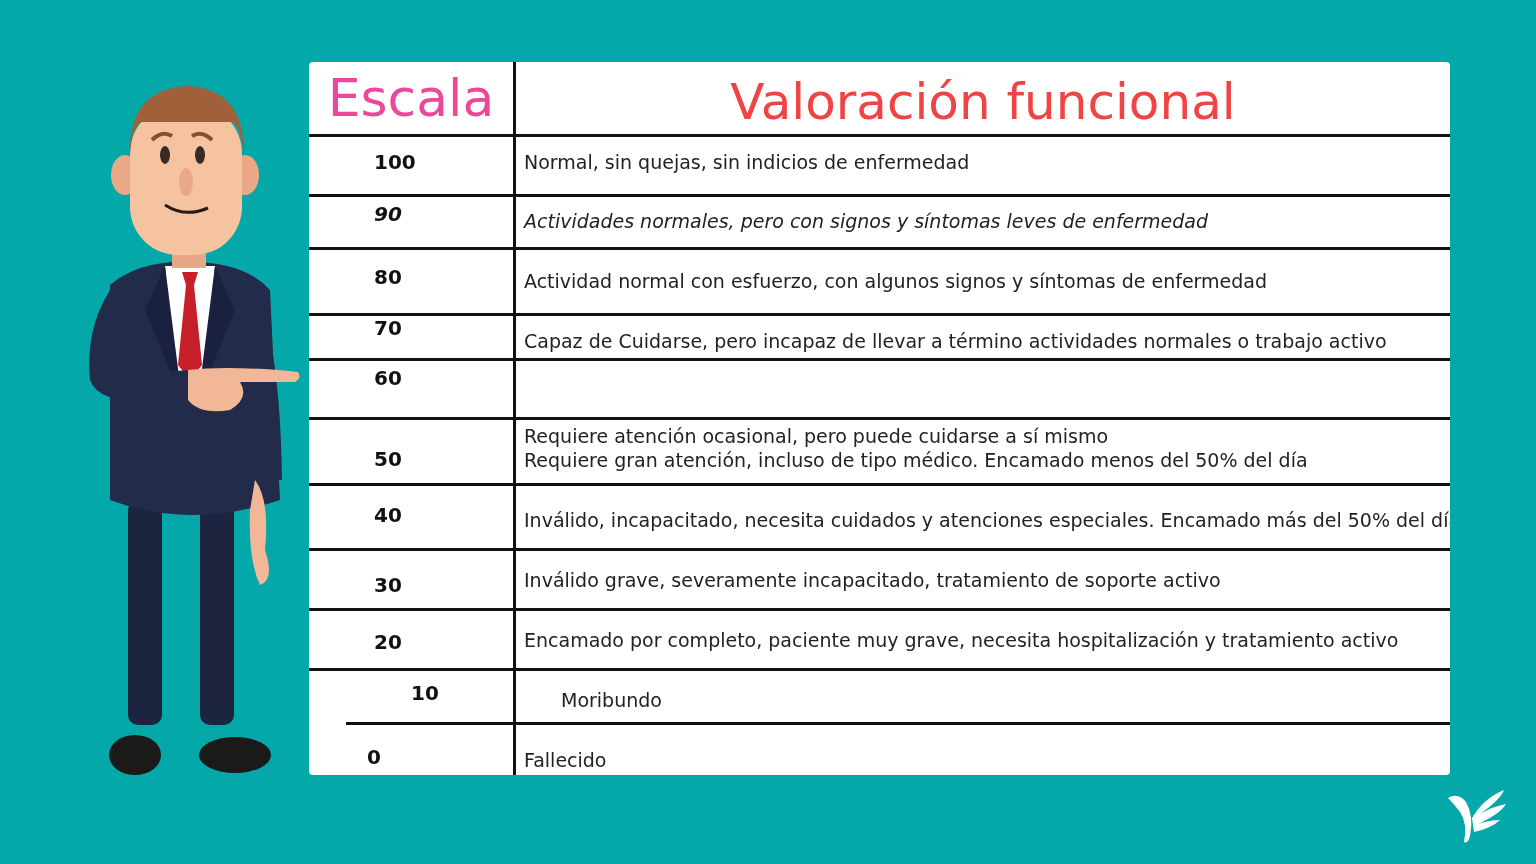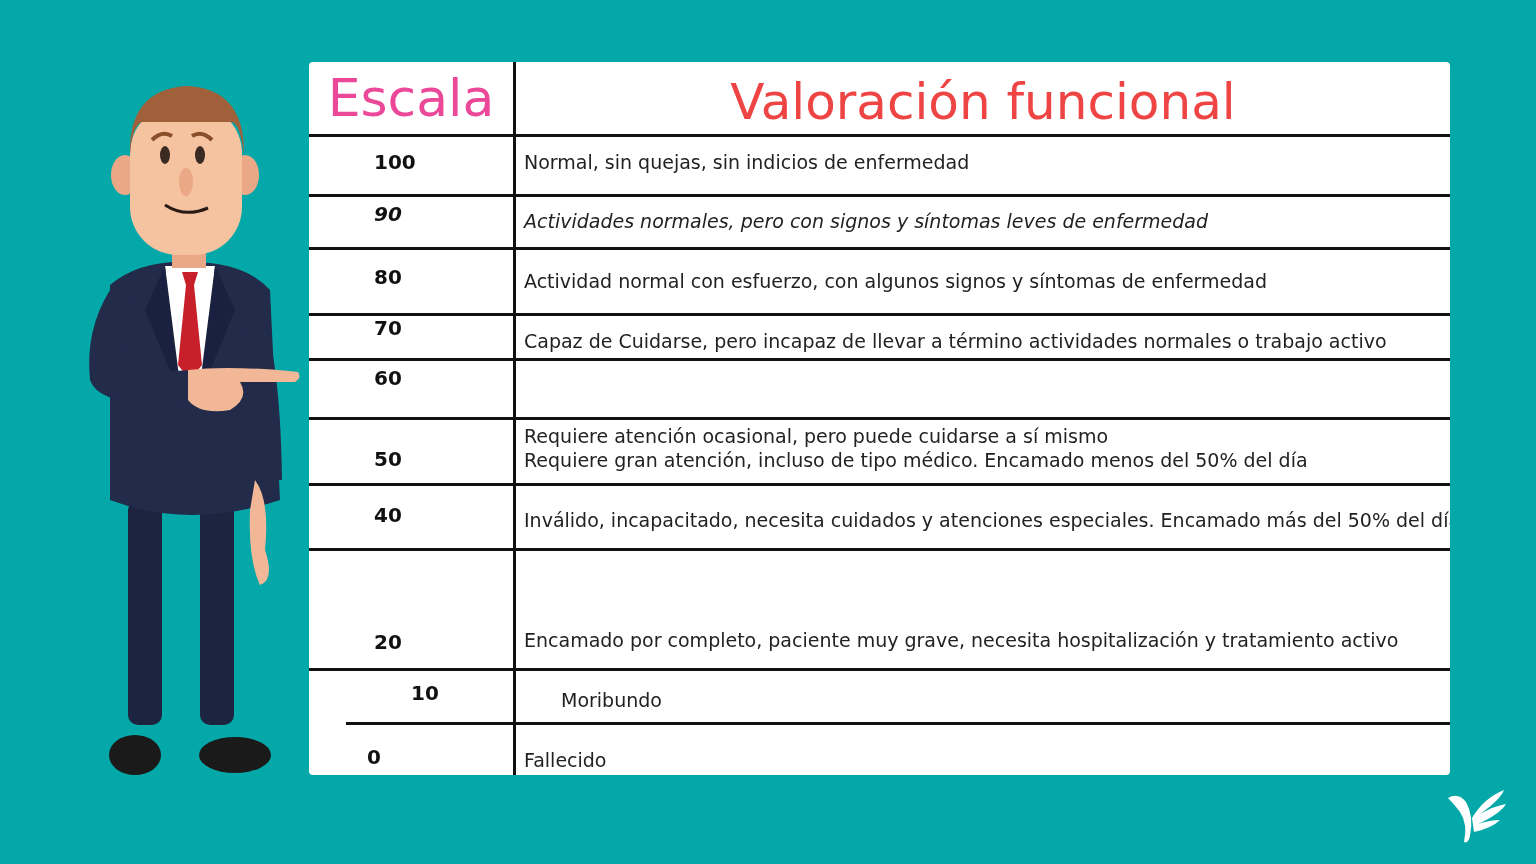--- a/index.html
+++ b/index.html
@@ -108,20 +108,24 @@
     <span class="desc" style="top:28px;margin-top:36px;">Requiere atención ocasional, pero puede cuidarse a sí mismo</span>
   </div>
   <div class="row" style="top:358px;height:66px;">
     <span class="score" style="top:27px;">50</span>
     <span class="desc" style="top:29px;">Requiere gran atención, incluso de tipo médico. Encamado menos del 50% del día</span>
   </div>
   <div class="row" style="top:424px;height:65px;">
     <span class="score" style="top:17px;">40</span>
     <span class="desc" style="top:23px;">Inválido, incapacitado, necesita cuidados y atenciones especiales. Encamado más del 50% del día</span>
   </div>
+  <div class="row" style="top:489px;height:60px;">
+    <span class="score" style="top:22px;">30</span>
+    <span class="desc" style="top:18px;">Inválido grave, severamente incapacitado, tratamiento de soporte activo</span>
+  </div>
   <div class="row" style="top:549px;height:60px;">
     <span class="score" style="top:19px;">20</span>
     <span class="desc" style="top:18px;">Encamado por completo, paciente muy grave, necesita hospitalización y tratamiento activo</span>
   </div>
   <div class="row" style="top:609px;height:54px;margin-left:37px;">
     <span class="score" style="top:10px;">10</span>
     <span class="desc" style="top:18px;">Moribundo</span>
   </div>
   <div class="row last" style="top:663px;height:50px;">
     <span class="score" style="top:20px;left:58px;">0</span>

